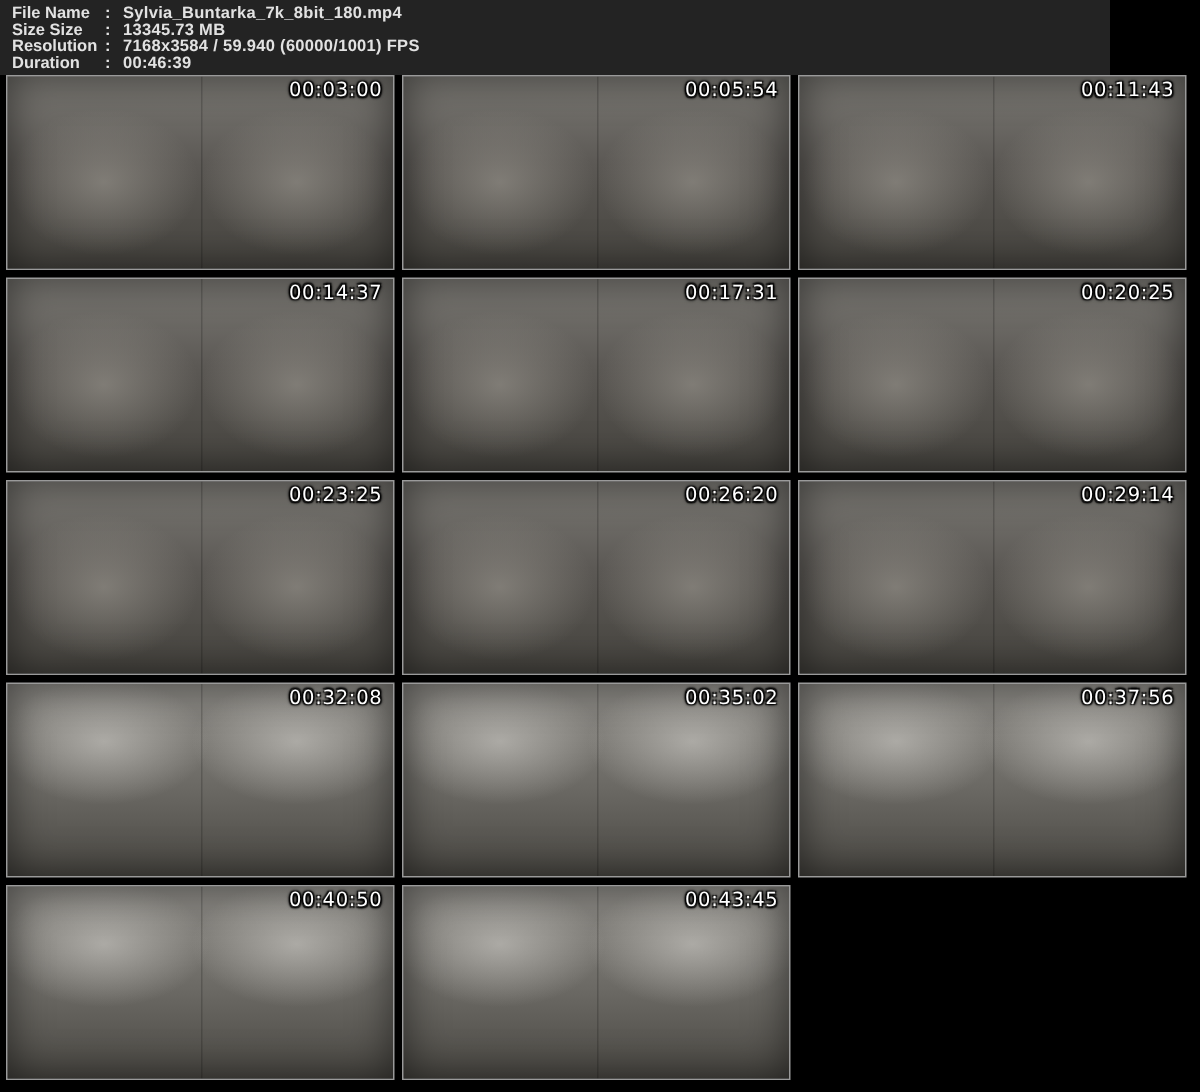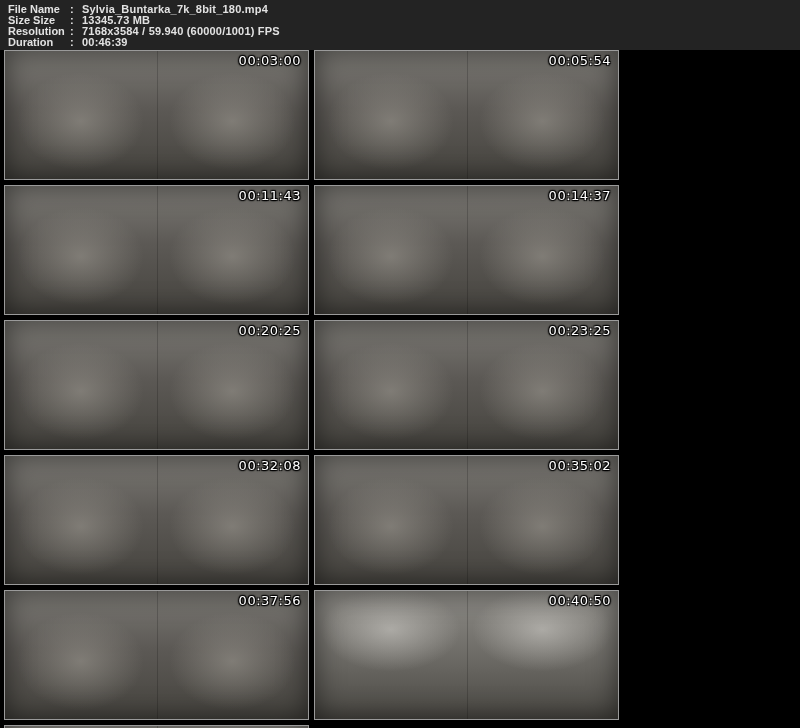--- a/index.html
+++ b/index.html
@@ -8,21 +8,21 @@
     width: 800px;
     height: 728px;
     background: #000000;
     overflow: hidden;
     font-family: "Liberation Sans", sans-serif;
   }
 
   
   .info-header {
     box-sizing: border-box;
-    width: 800px;
+    width: 740px;
     height: 50px;
     background: #232323;
     padding: 4px 0 0 8px;
   }
   .info-row {
     display: flex;
     align-items: baseline;
     height: 11px;
     line-height: 11px;
     font-size: 11px;
@@ -40,21 +40,21 @@
     width: 800px;
     padding: 0 0 8px 4px;
     display: flex;
     flex-wrap: wrap;
     gap: 5px;
     background: #000000;
   }
   .thumb {
     position: relative;
     box-sizing: border-box;
-    width: 305px;
+    width: 259px;
     height: 130px;
     border: 1px solid #9a9a9a;
     overflow: hidden;
     
     background:
       radial-gradient(ellipse 90px 70px at 25% 55%, rgba(160,156,148,0.55), rgba(0,0,0,0) 70%),
       radial-gradient(ellipse 90px 70px at 75% 55%, rgba(160,156,148,0.55), rgba(0,0,0,0) 70%),
       linear-gradient(180deg, #7b7974 0%, #5c5955 45%, #46443f 100%);
   }
   
@@ -137,30 +137,39 @@
 
 
   <div class="thumb">
     <span class="timestamp">00:11:43</span>
   </div>
 
   <div class="thumb">
     <span class="timestamp">00:14:37</span>
   </div>
 
+  <div class="thumb">
+    <span class="timestamp">00:17:31</span>
+  </div>
 
   <div class="thumb">
     <span class="timestamp">00:20:25</span>
   </div>
 
   <div class="thumb">
     <span class="timestamp">00:23:25</span>
   </div>
 
+  <div class="thumb">
+    <span class="timestamp">00:26:20</span>
+  </div>
 
+  <div class="thumb">
+    <span class="timestamp">00:29:14</span>
+  </div>
 
   <div class="thumb">
     <span class="timestamp">00:32:08</span>
   </div>
 
   <div class="thumb">
     <span class="timestamp">00:35:02</span>
   </div>
 
   <div class="thumb">

